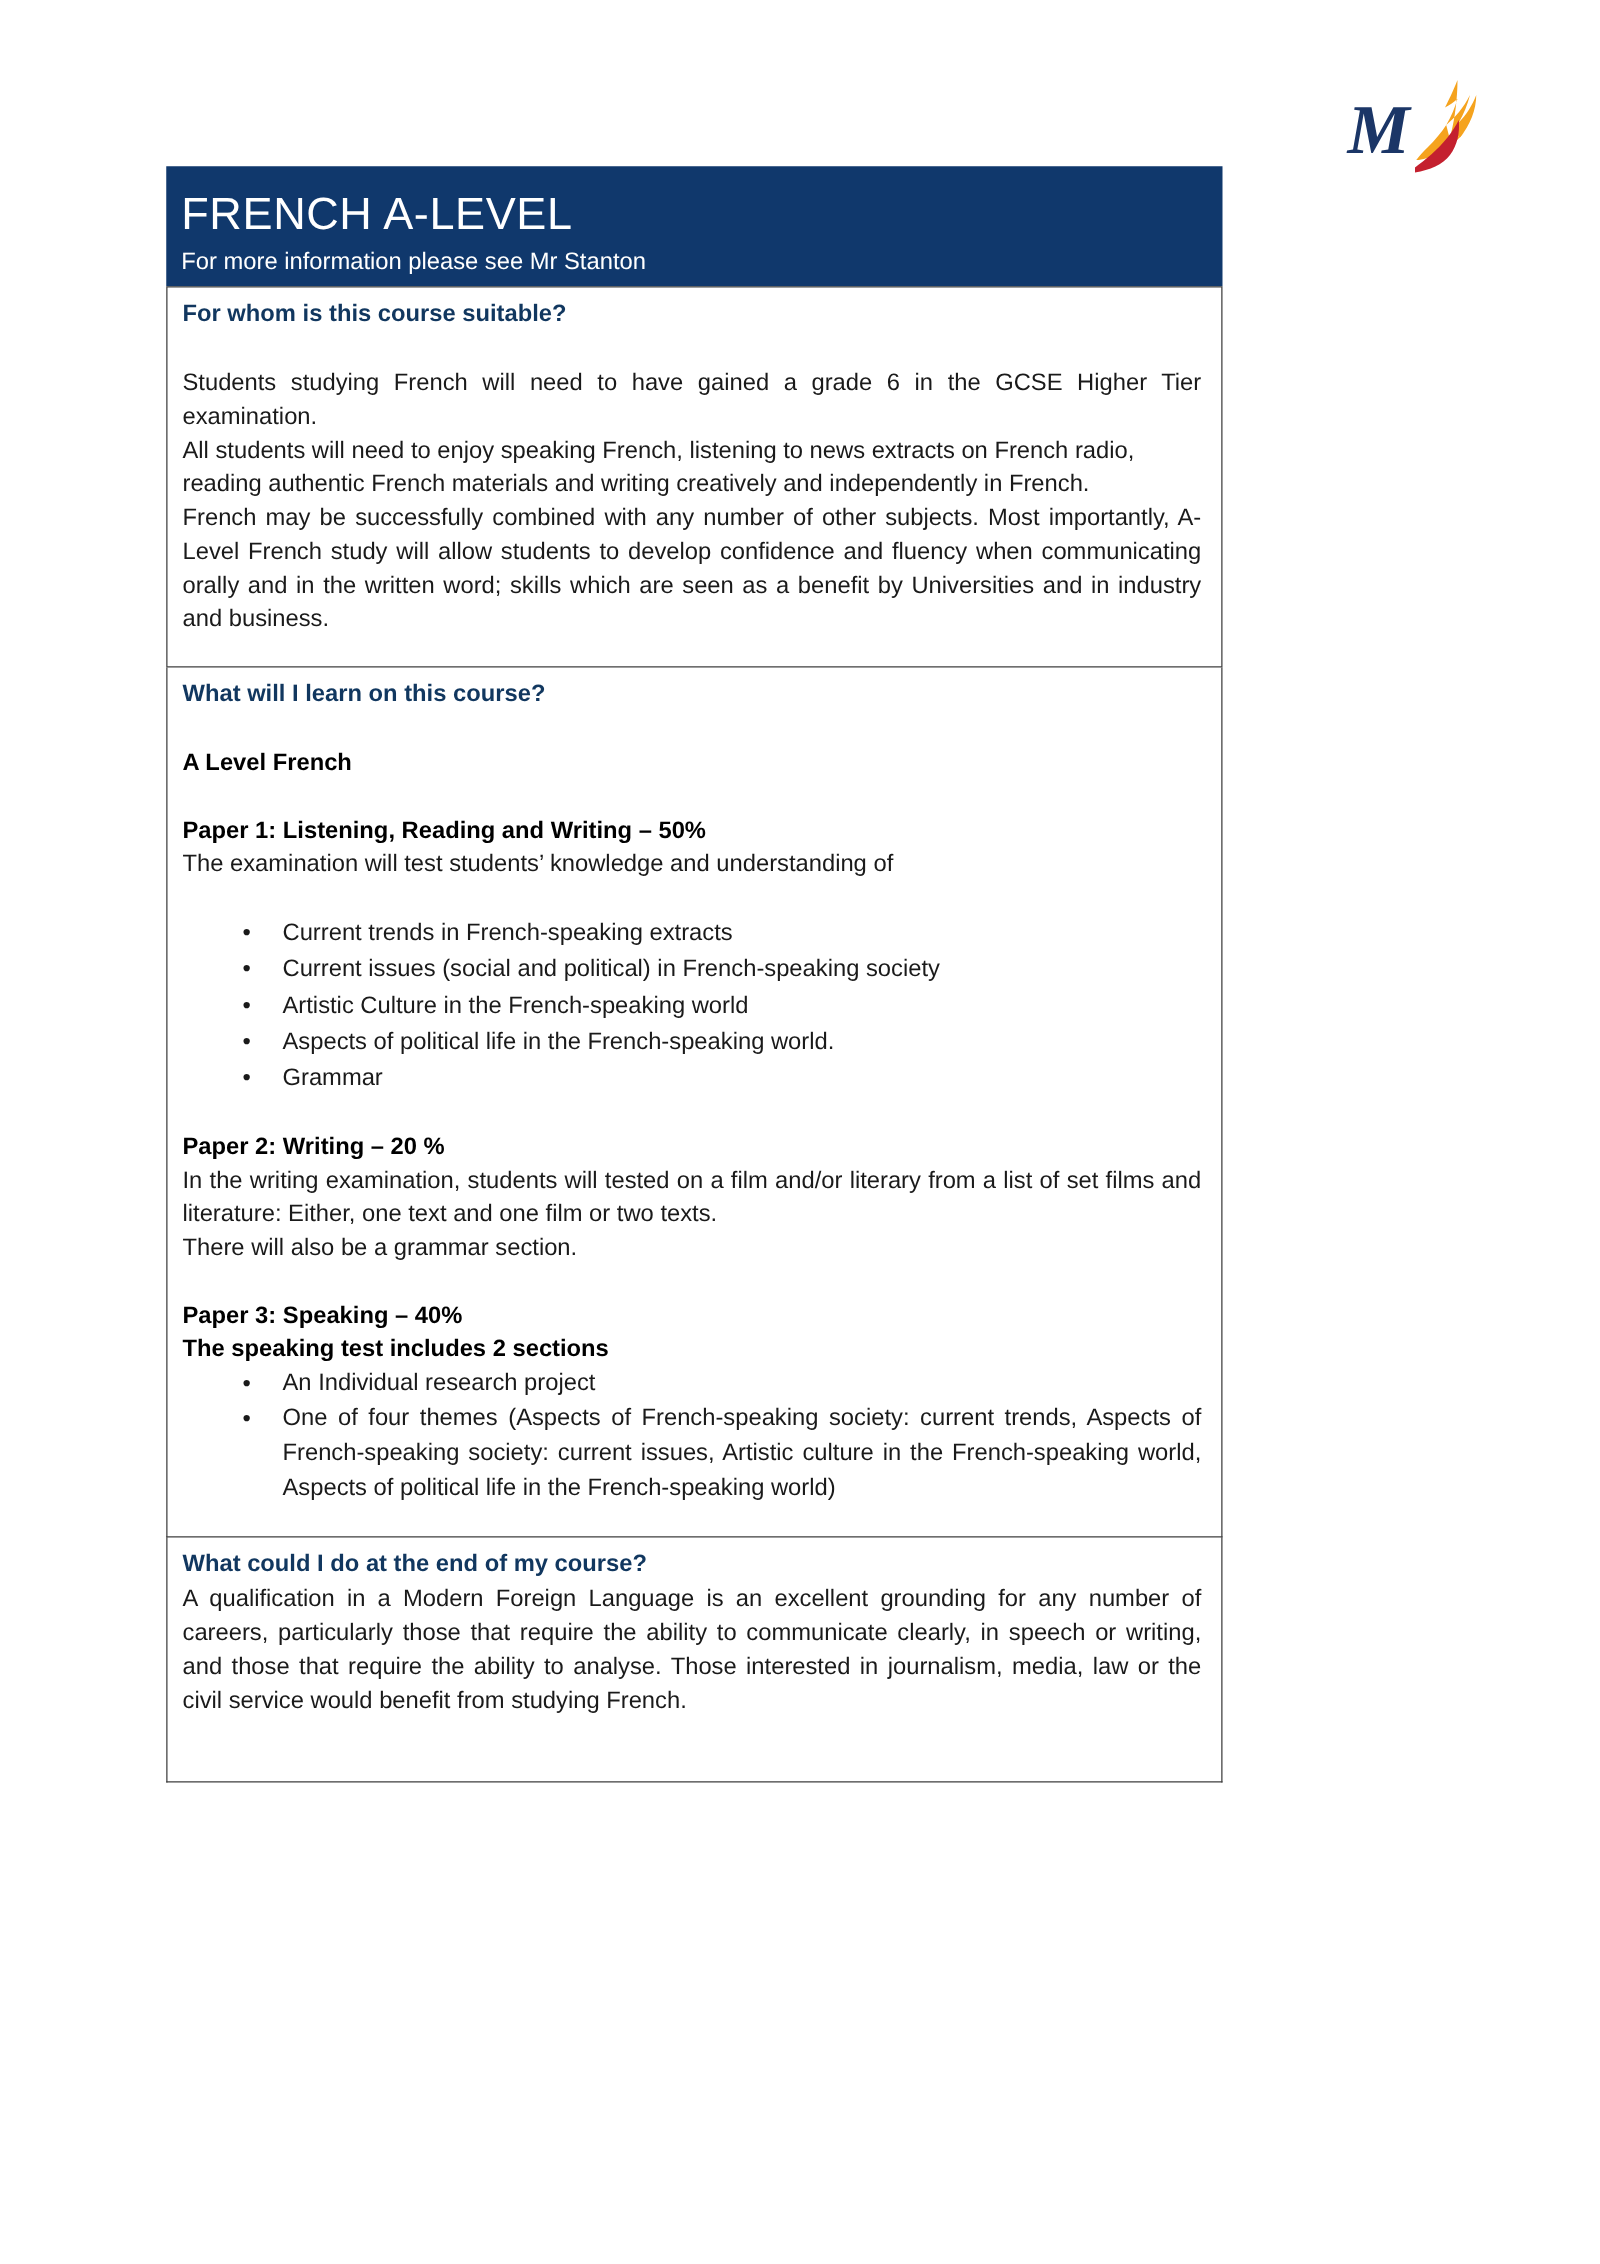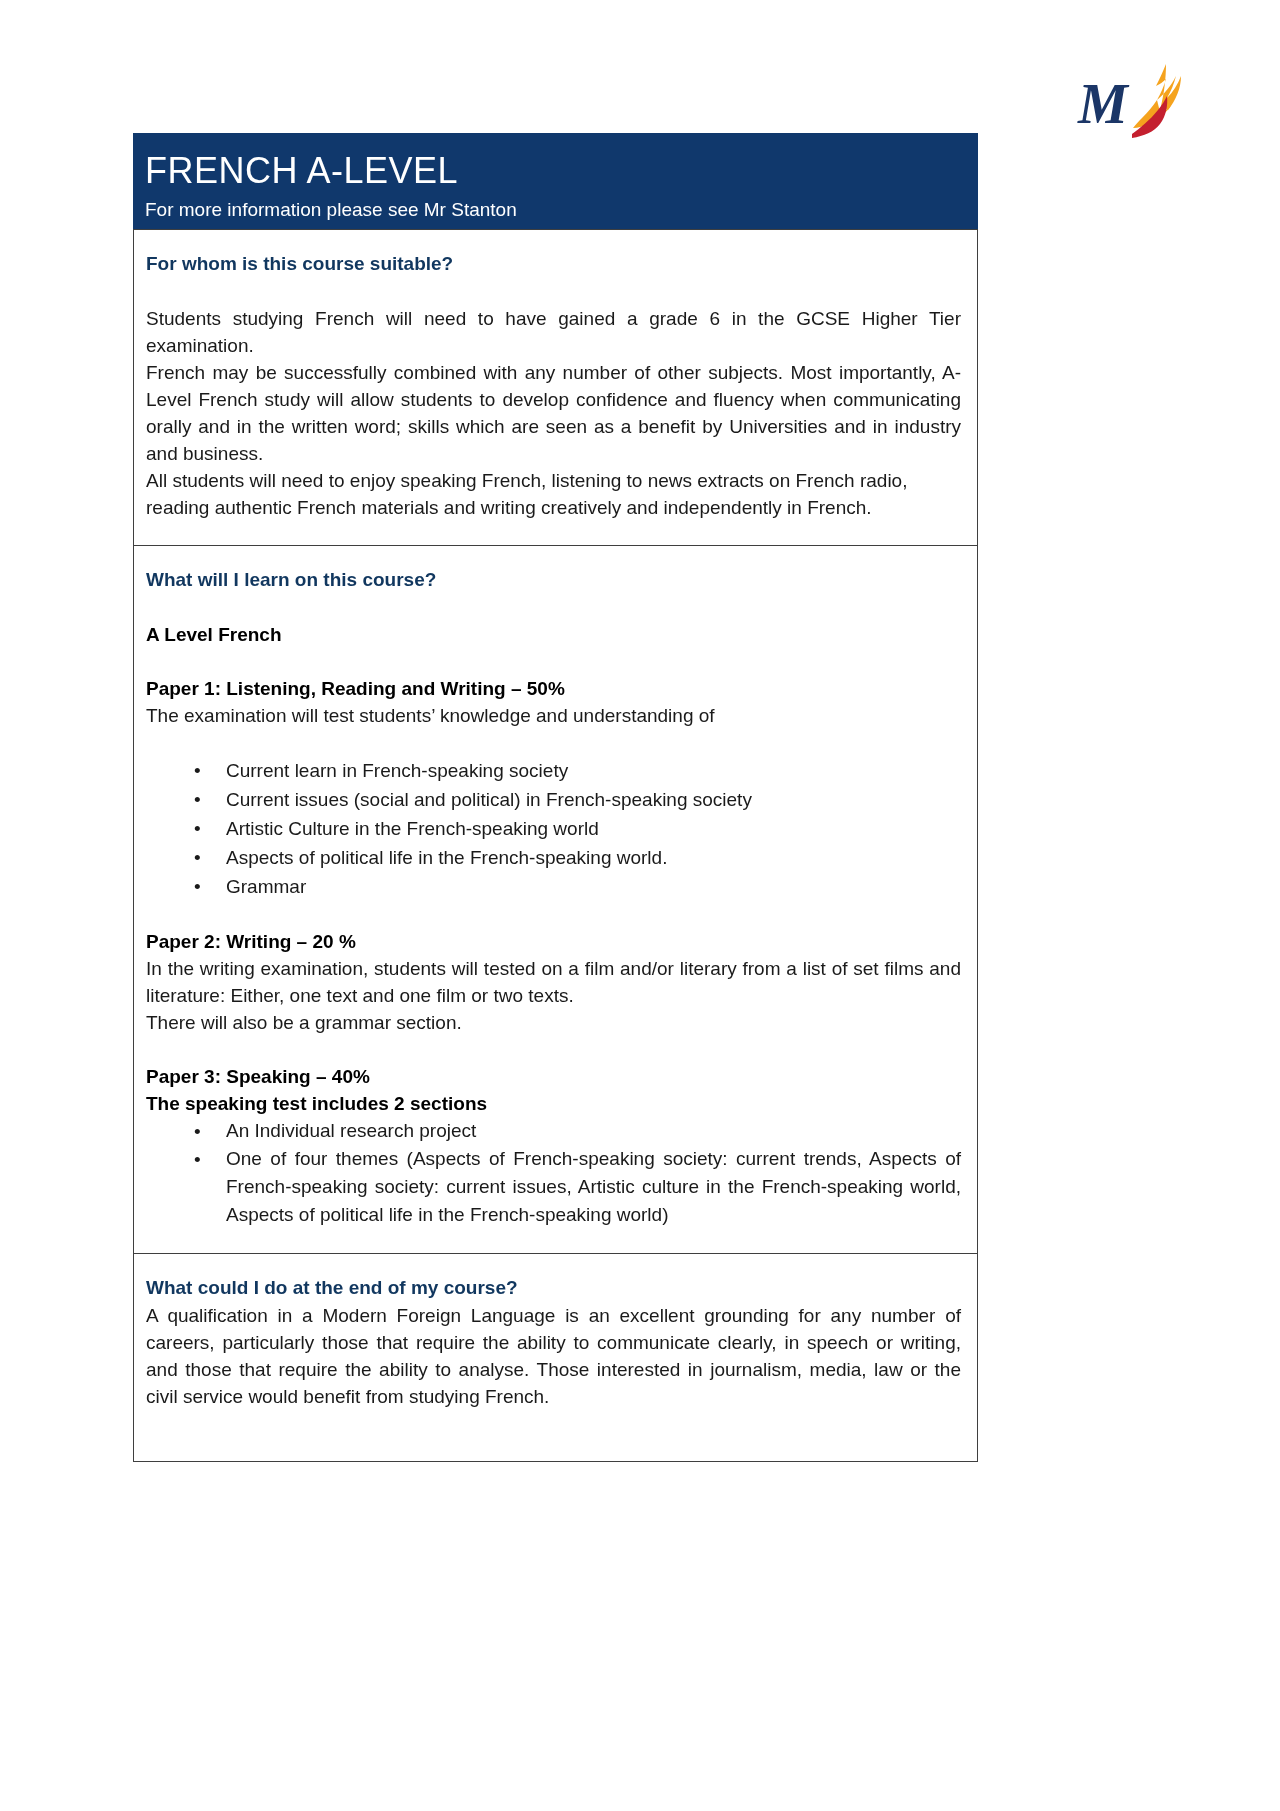--- a/index.html
+++ b/index.html
@@ -89,21 +89,21 @@
   }
   .section.first {
     border-top: 1px solid #3f3f3f;
   }
 
   .sec-heading {
     color: #11375f;
     font-weight: 700;
     font-size: 19px;
     line-height: 28px;
-    margin: 14px 0 0 0;
+    margin: 2px 0 0 0;
   }
 
   p.body {
     font-size: 19px;
     line-height: 27px;
     margin: 0;
     text-align: justify;
     color: #1a1a1a;
   }
   p.body.nojust { text-align: left; }
@@ -159,36 +159,36 @@
 
     <div class="banner">
       <div class="banner-title">FRENCH A-LEVEL</div>
       <div class="banner-sub">For more information please see Mr Stanton</div>
     </div>
 
     <div class="section first">
       <div class="sec-heading">For whom is this course suitable?</div>
       <div class="spacer-line"></div>
       <p class="body">Students studying French will need to have gained a grade 6 in the GCSE Higher Tier examination.</p>
+      <p class="body nojust">All students will need to enjoy speaking French, listening to news extracts on French radio, reading authentic French materials and writing creatively and independently in French.</p>
       <p class="body">French may be successfully combined with any number of other subjects. Most importantly, A-Level French study will allow students to develop confidence and fluency when communicating orally and in the written word; skills which are seen as a benefit by Universities and in industry and business.</p>
-      <p class="body nojust">All students will need to enjoy speaking French, listening to news extracts on French radio, reading authentic French materials and writing creatively and independently in French.</p>
       <div class="spacer-half"></div>
     </div>
 
     <div class="section">
       <div class="sec-heading">What will I learn on this course?</div>
       <div class="spacer-line"></div>
       <div class="bold-line">A Level French</div>
       <div class="spacer-line"></div>
 
       <div class="bold-line">Paper 1: Listening, Reading and Writing – 50%</div>
       <p class="body nojust">The examination will test students’ knowledge and understanding of</p>
       <div class="spacer-line"></div>
       <ul class="bullets">
-        <li><span class="dot">•</span><span>Current learn in French-speaking society</span></li>
+        <li><span class="dot">•</span><span>Current trends in French-speaking extracts</span></li>
         <li><span class="dot">•</span><span>Current issues (social and political) in French-speaking society</span></li>
         <li><span class="dot">•</span><span>Artistic Culture in the French-speaking world</span></li>
         <li><span class="dot">•</span><span>Aspects of political life in the French-speaking world.</span></li>
         <li><span class="dot">•</span><span>Grammar</span></li>
       </ul>
       <div class="spacer-line"></div>
 
       <div class="bold-line">Paper 2: Writing – 20 %</div>
       <p class="body">In the writing examination, students will tested on a film and/or literary from a list of set films and literature: Either, one text and one film or two texts.</p>
       <p class="body nojust">There will also be a grammar section.</p>

